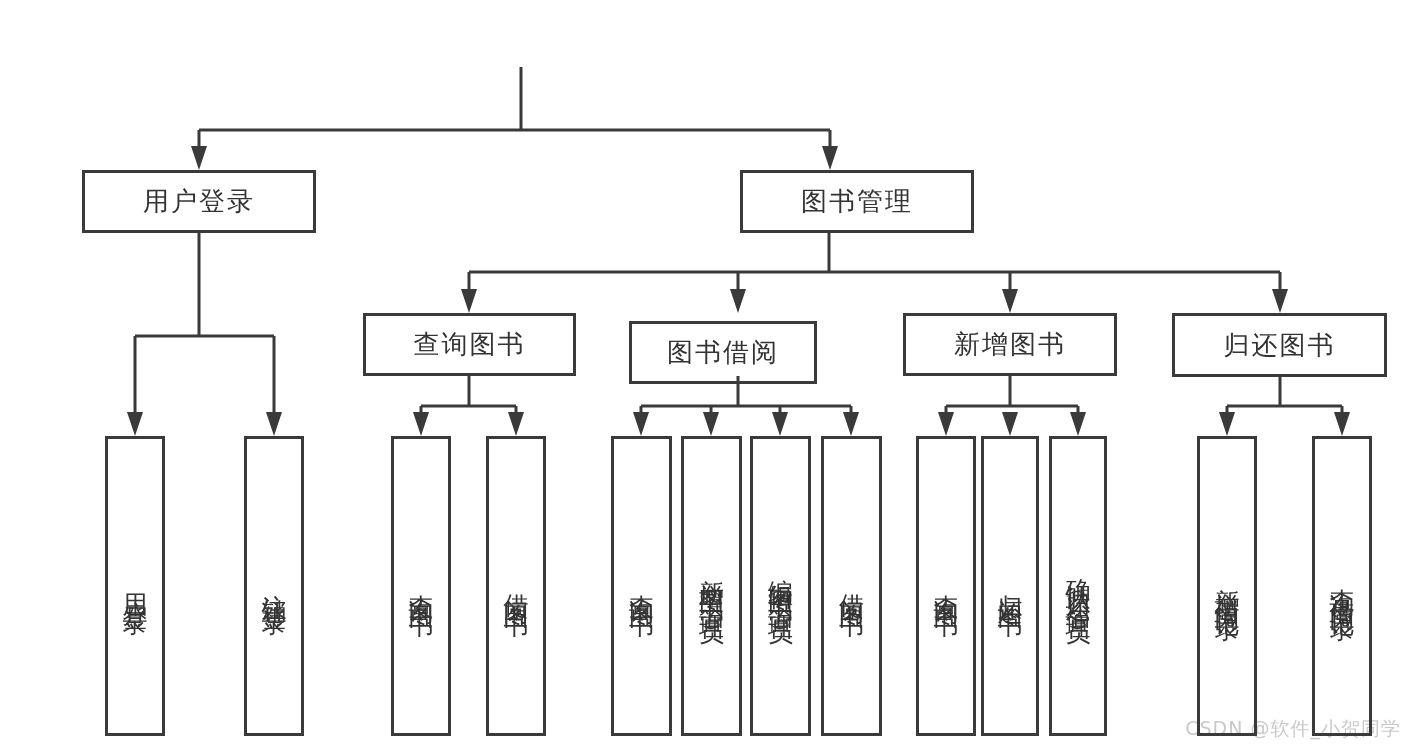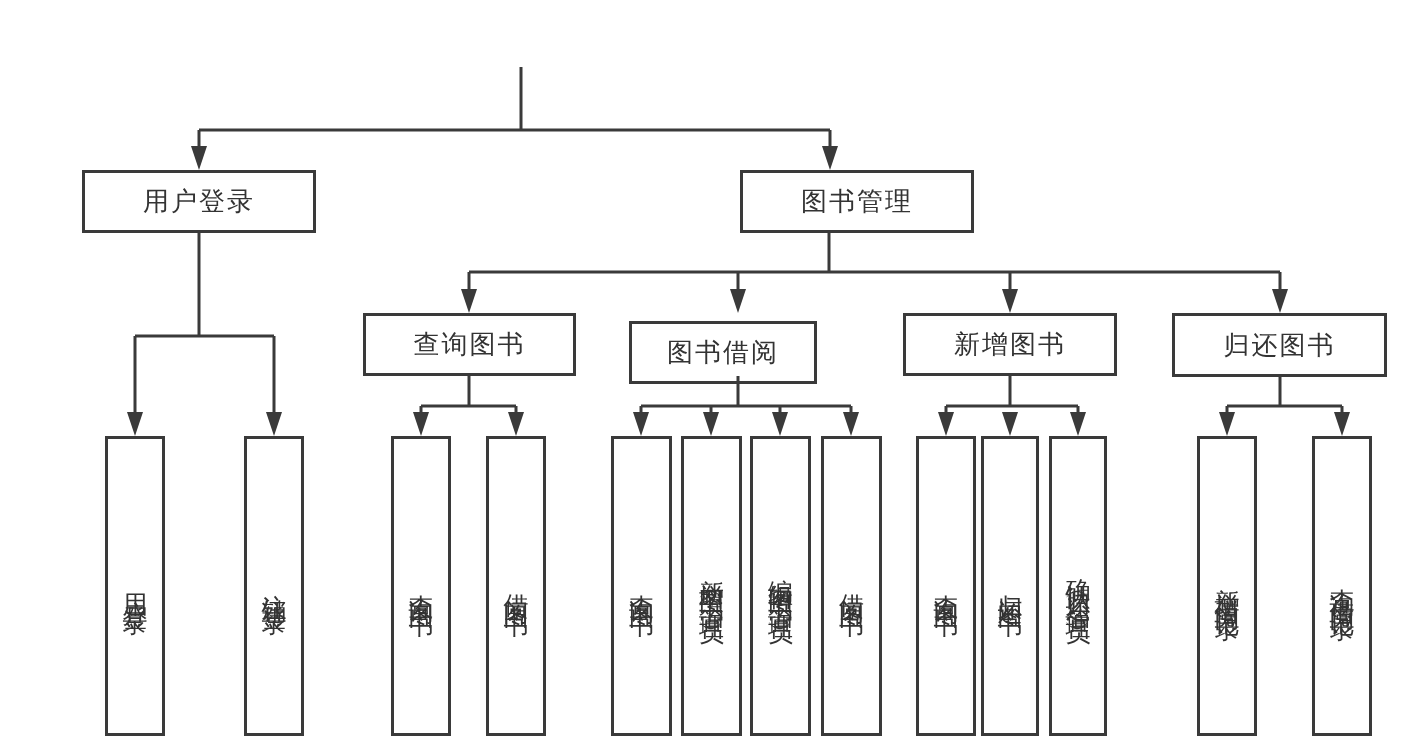--- a/index.html
+++ b/index.html
@@ -83,20 +83,21 @@
       <polygon class="ah" points="1070,412 1086,412 1078,436"></polygon>
     </g>
 
     <g>
       <path class="ln" d="M1280 377 V406 M1227 406 H1342 M1227 406 V416 M1342 406 V416"></path>
       <polygon class="ah" points="1219,412 1235,412 1227,436"></polygon>
       <polygon class="ah" points="1334,412 1350,412 1342,436"></polygon>
     </g>
   </svg>
 
+  <div class="watermark">CSDN @软件_小贺同学</div>
 
 
   <div class="node h" style="left:82px; top:170px; width:234px; height:63px">用户登录</div>
   <div class="node h" style="left:740px; top:170px; width:234px; height:63px">图书管理</div>
 
   <div class="node h" style="left:363px; top:313px; width:213px; height:63px">查询图书</div>
   <div class="node h" style="left:629px; top:321px; width:188px; height:63px">图书借阅</div>
   <div class="node h" style="left:903px; top:313px; width:214px; height:63px">新增图书</div>
   <div class="node h" style="left:1172px; top:313px; width:215px; height:64px">归还图书</div>
 

